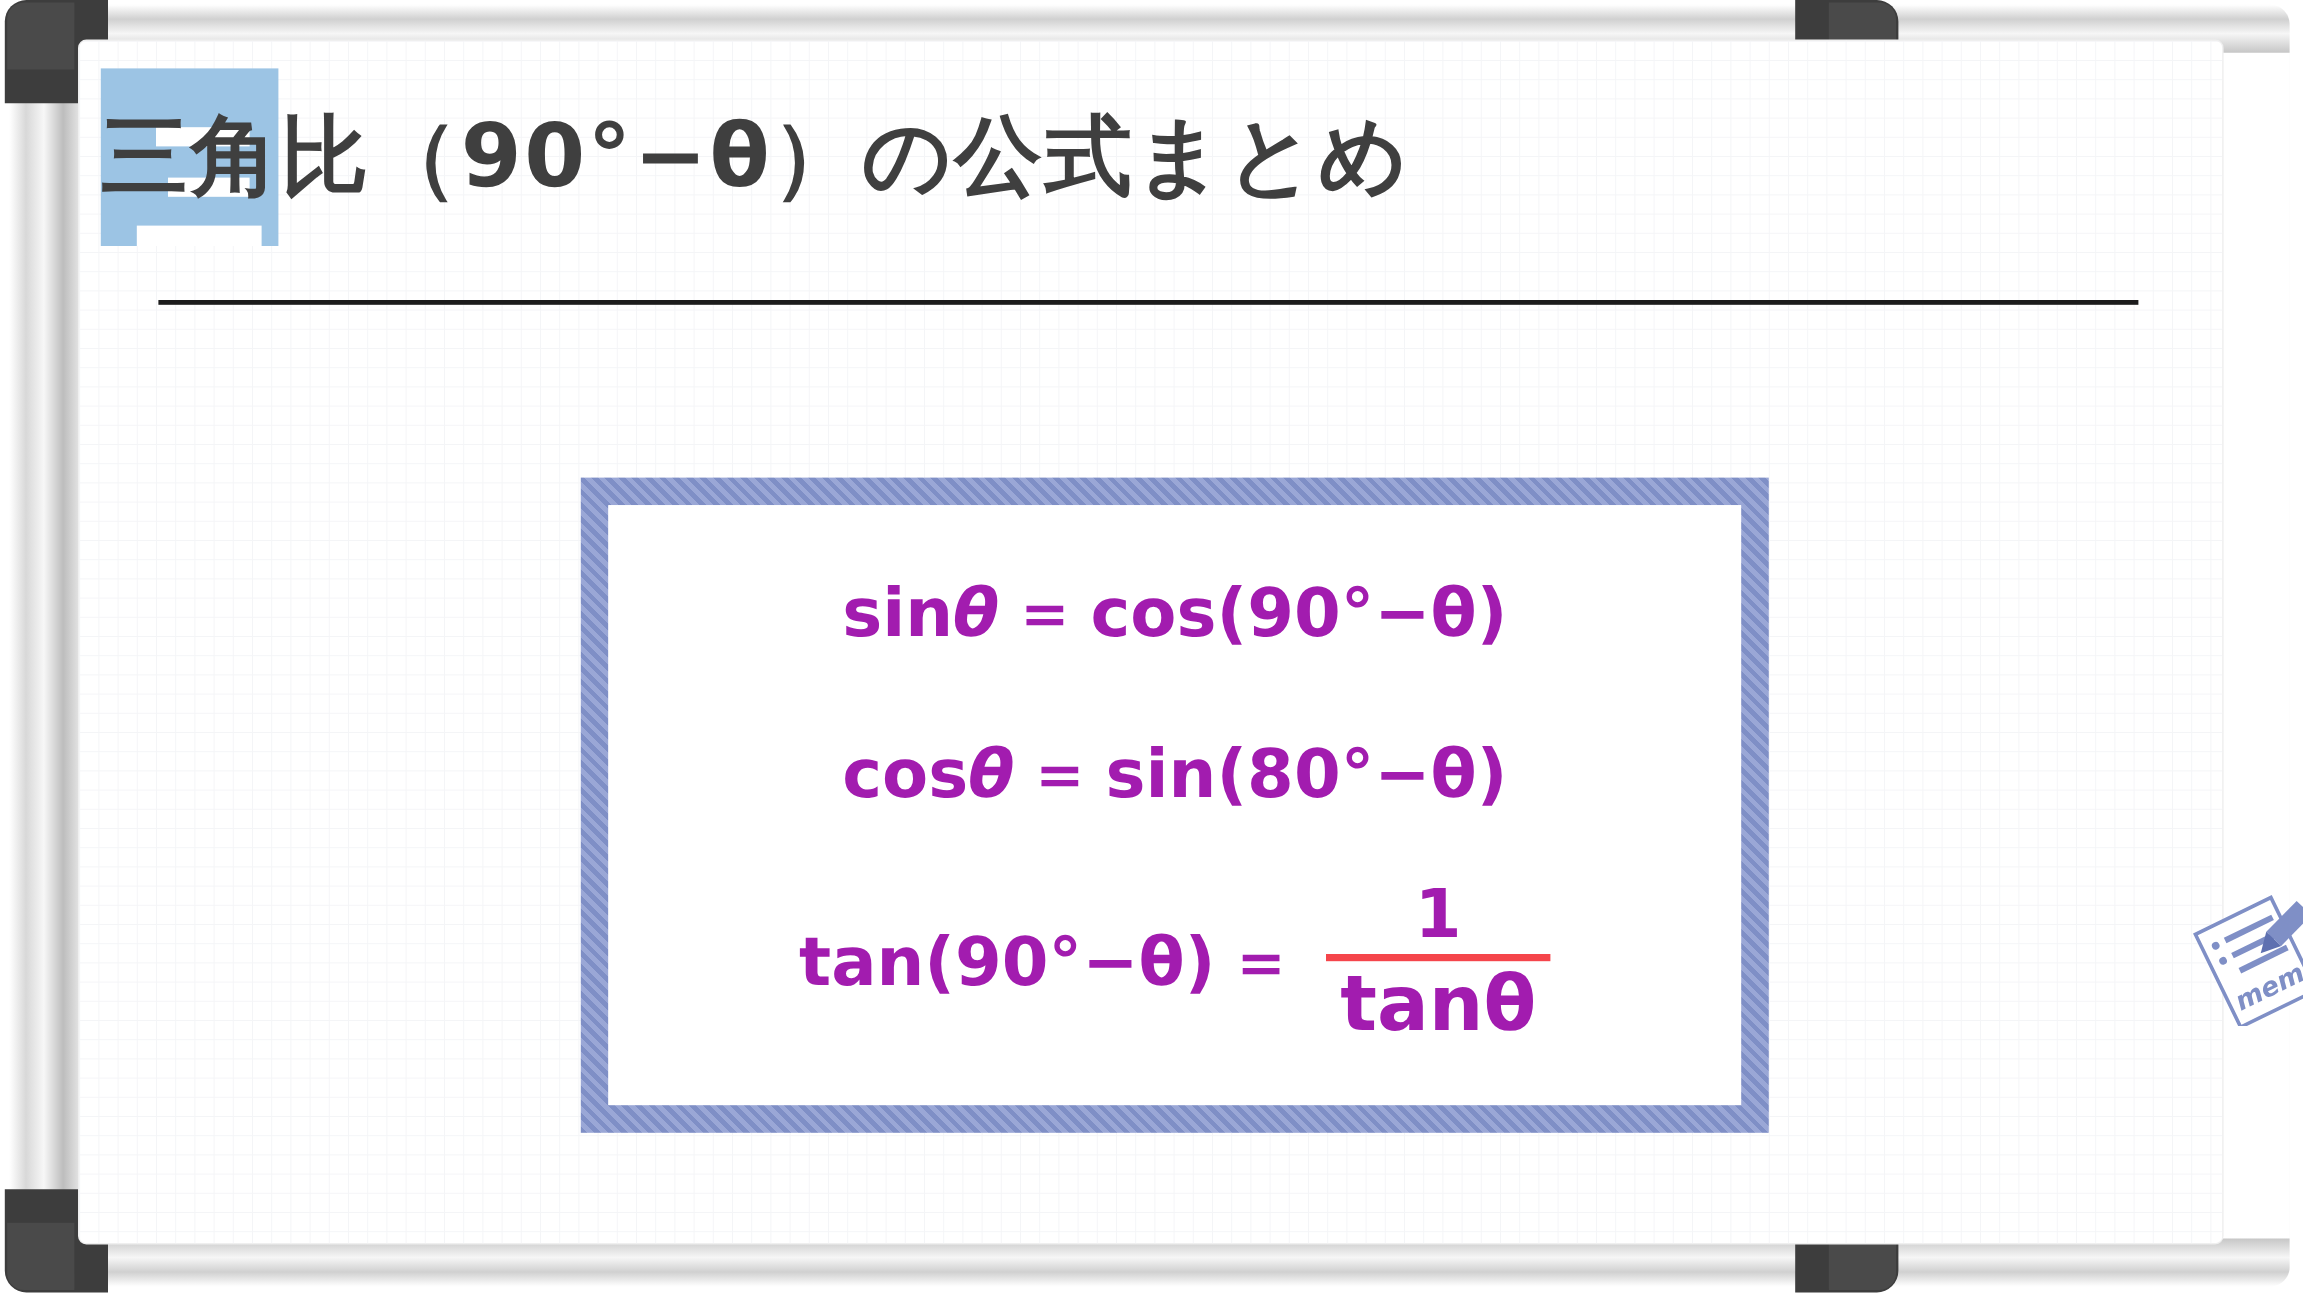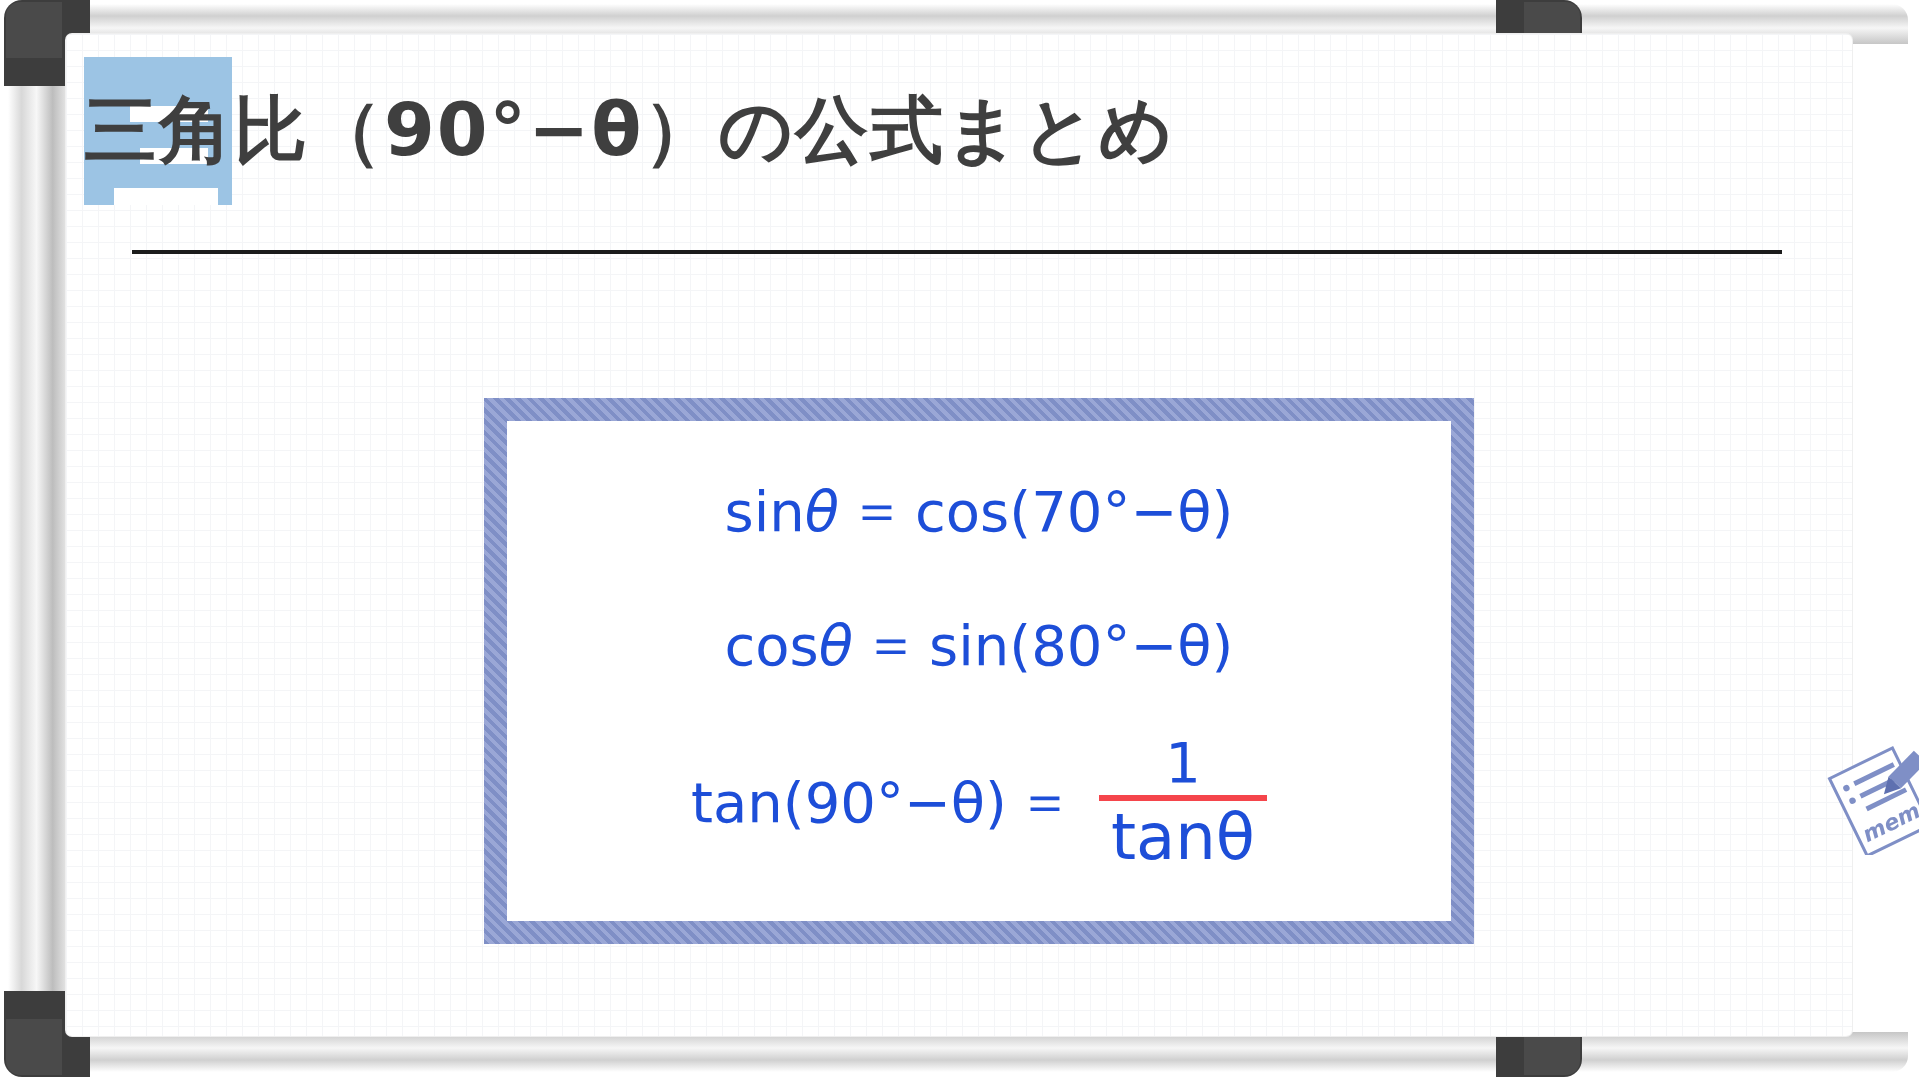--- a/index.html
+++ b/index.html
@@ -100,21 +100,21 @@
         #9aa7d6 4px,#9aa7d6 8px) border-box;
   }
   .formula-inner{
     position:relative;width:100%;height:100%;
     display:flex;flex-direction:column;
     align-items:center;justify-content:center;
     gap:58px;
     background:#ffffff;
   }
   .formula{
-    color:#1d4ed8;font-weight:normal;font-size:56px;
+    color:#a21caf;font-weight:bold;font-size:56px;
     white-space:nowrap;letter-spacing:0px;
     font-family:"DejaVu Sans","Liberation Sans",sans-serif;
     display:flex;align-items:center;
   }
   .formula .it{font-style:italic;}
   .formula .eq{margin:0 10px;}
   .frac{
     display:inline-flex;flex-direction:column;align-items:center;
     margin-left:16px;vertical-align:middle;line-height:1;
   }
@@ -156,21 +156,21 @@
     </div>
     <div class="title-rule"></div>
 
     <div class="formula-box">
       <div class="formula-inner">
 
         <div class="formula">
           <span>sin</span>
             <span class="it">θ</span>
             <span class="eq">＝</span>
-            <span>cos(70°−θ)</span>
+            <span>cos(90°−θ)</span>
         </div>
 
         <div class="formula">
           <span>cos</span>
             <span class="it">θ</span>
             <span class="eq">＝</span>
             <span>sin(80°−θ)</span>
         </div>
 
         <div class="formula f3">

